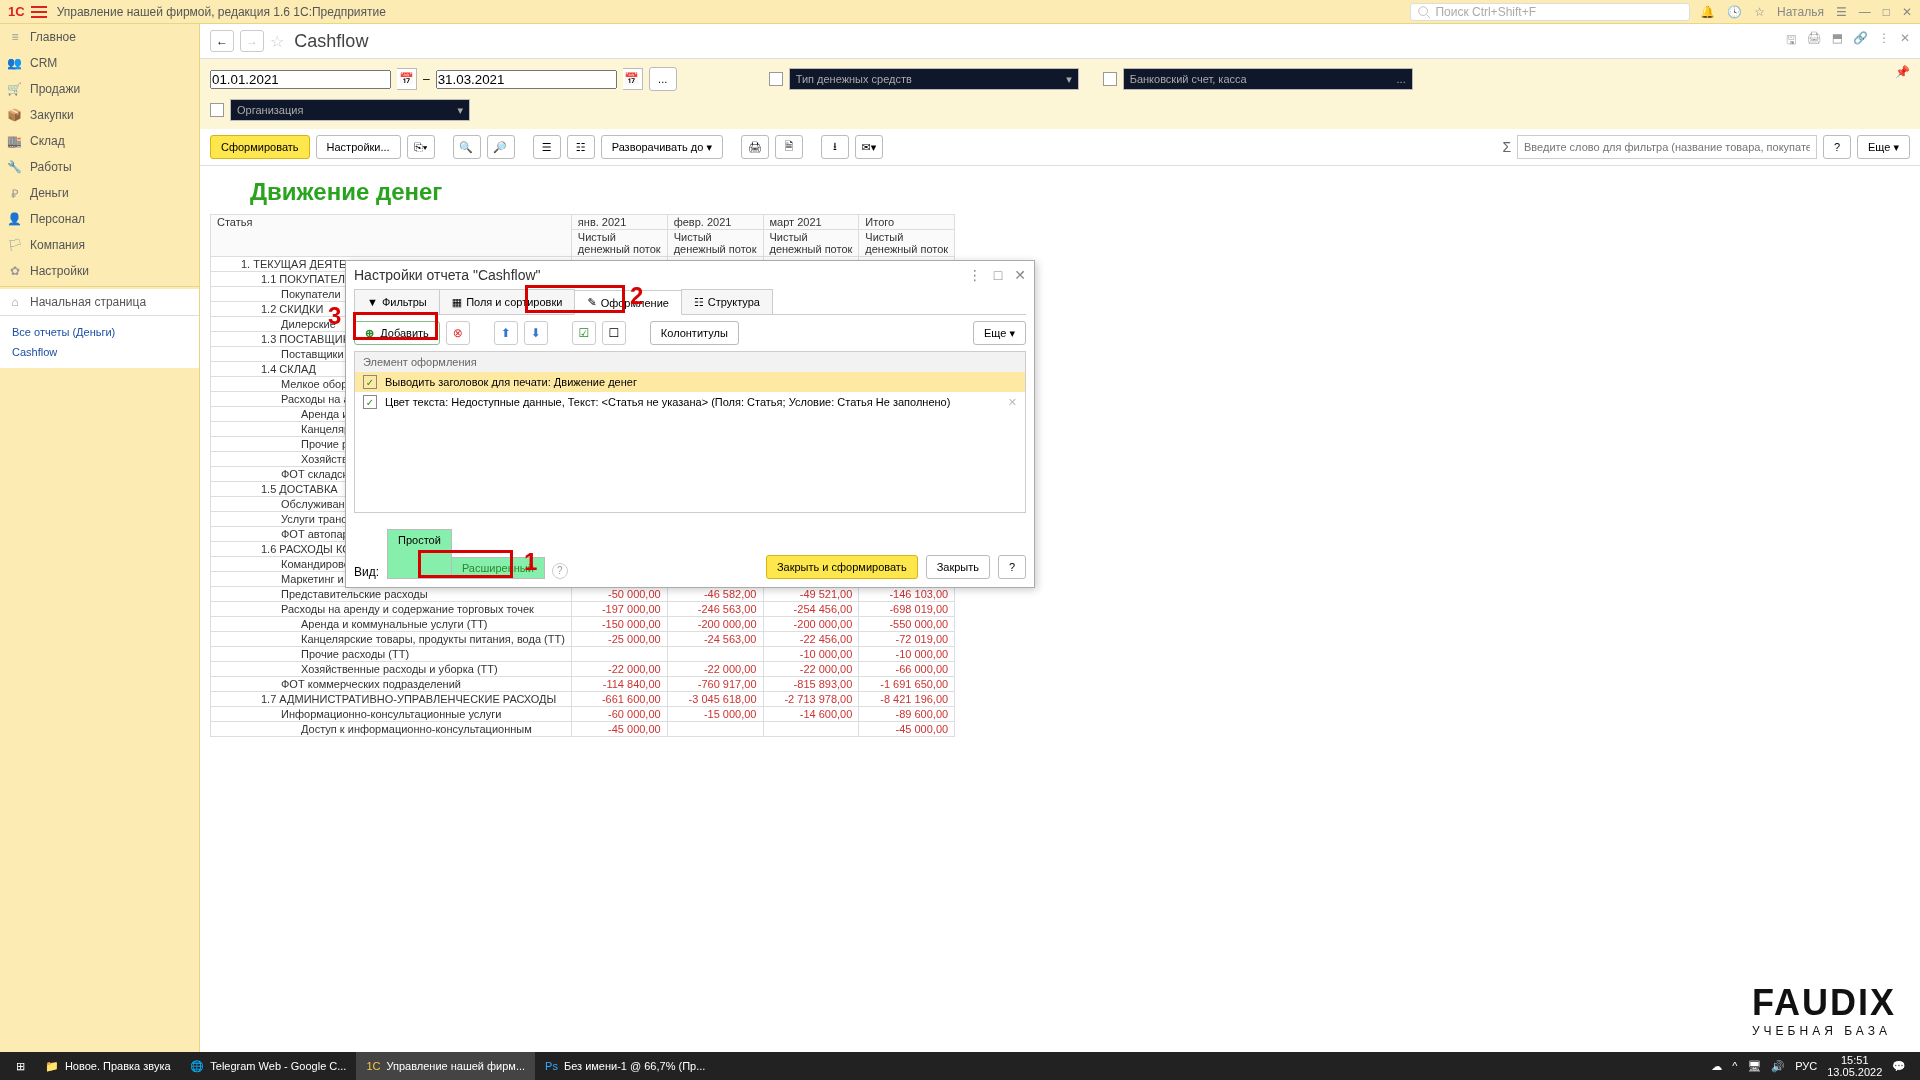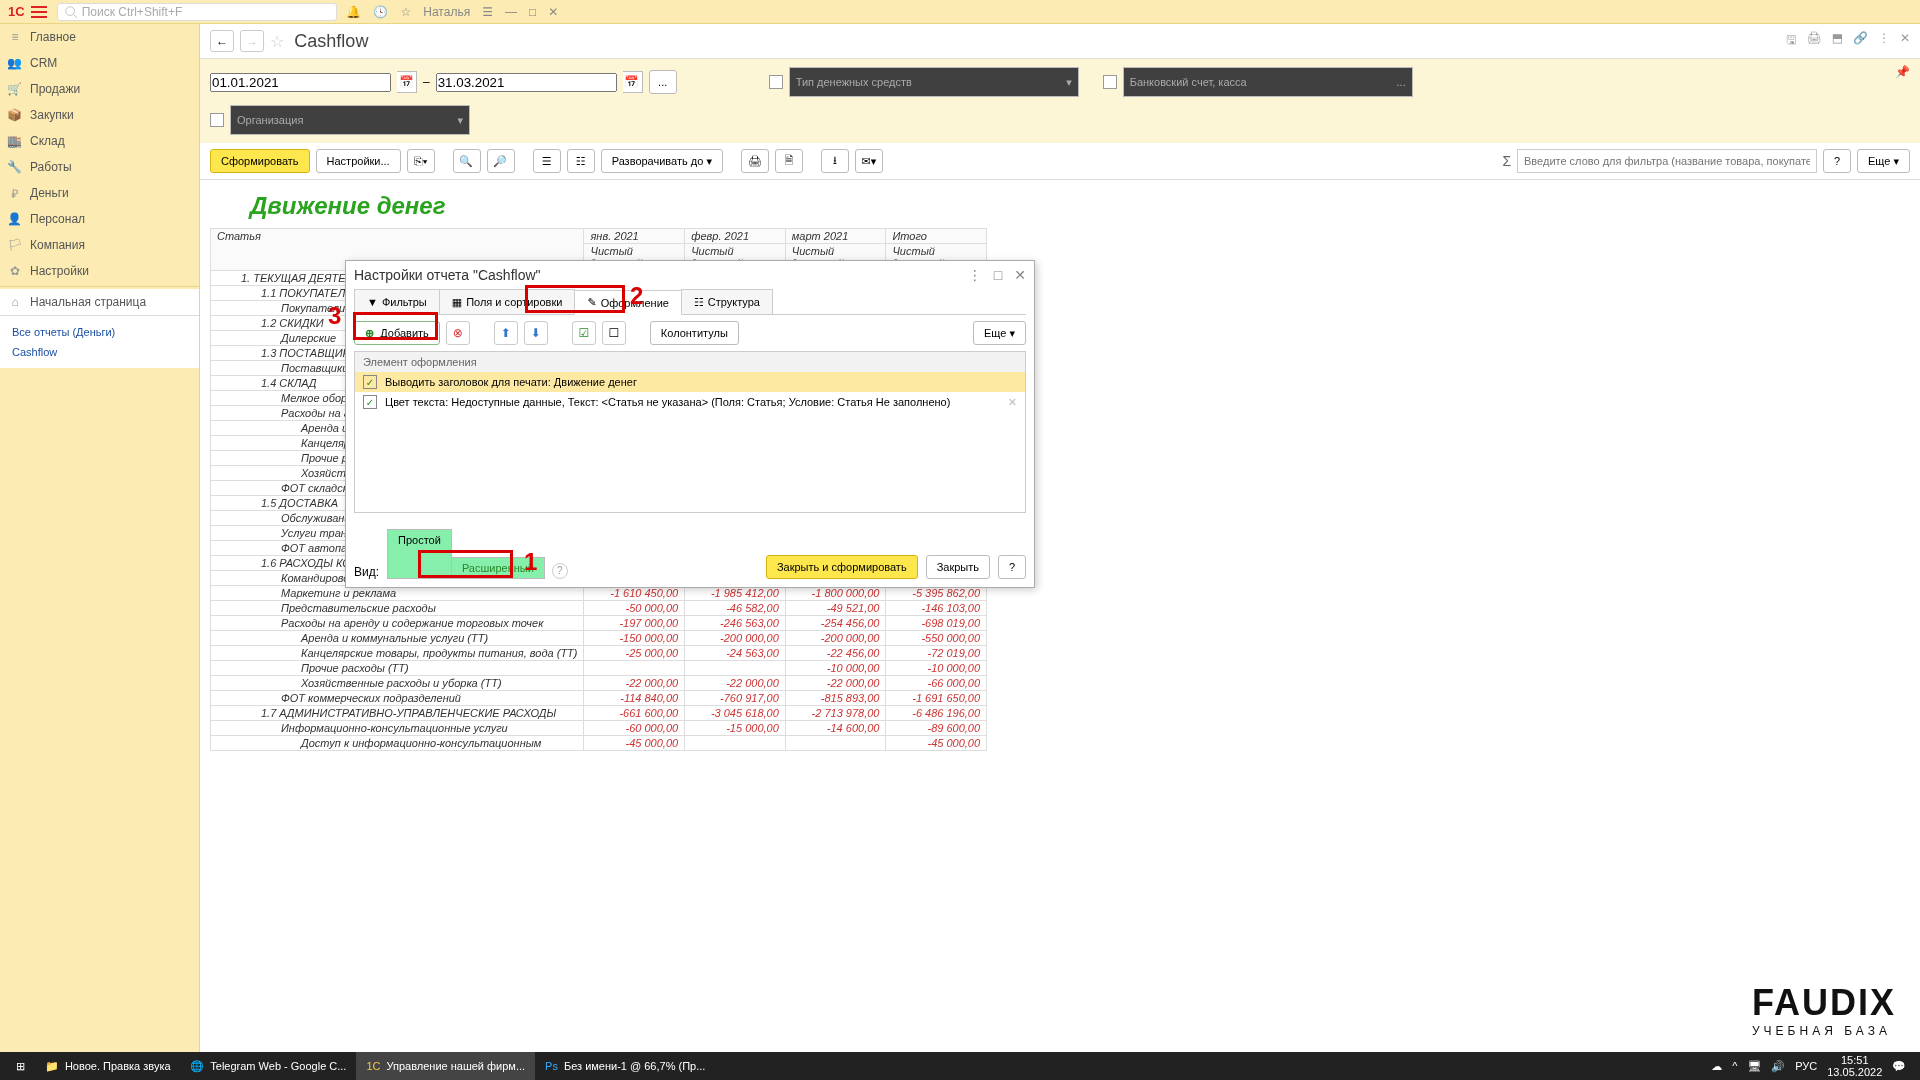--- a/index.html
+++ b/index.html
@@ -20,29 +20,29 @@
 .sidebar .nav-sub { background: #fff; padding: 6px 0 6px 12px; border-top: 1px solid #ddd;}
 .sidebar .nav-sub div { padding: 4px 0; font-size: 11px; color: #1a4ea3; cursor: pointer; }
 .content { flex: 1; display: flex; flex-direction: column; overflow: hidden; }
 .page-header { display: flex; align-items: center; padding: 6px 10px; gap: 6px; border-bottom: 1px solid #ddd;}
 .page-header .nav-btn { width: 24px; height: 22px; border: 1px solid #ccc; background: #fff; border-radius: 3px; display: flex; align-items: center; justify-content: center; }
 .page-header .star { color: #ccc; font-size: 16px; }
 .page-header h2 { font-size: 18px; color: #444; font-weight: normal; margin-left: 4px; flex: 1;}
 .page-header .right-icons { display: flex; gap: 10px; color: #999; }
 .filter-row { background: #fdf6d6; padding: 8px 10px; display: flex; align-items: center; gap: 6px; flex-wrap: wrap; position: relative;}
 .filter-row .cal { width: 20px; height: 22px; border: 1px solid #bbb; border-left: none; display: flex; align-items: center; justify-content: center; background: #fff; }
-.filter-row .pill { height: 22px; border: 1px solid #bbb; background: #404040; padding: 14px 6px; display: flex; align-items: center; font-size: 11px; color: #aaa;}
+.filter-row .pill { height: 22px; border: 1px solid #bbb; background: #0f172a; padding: 4px 6px; display: flex; align-items: center; font-size: 11px; color: #aaa;}
 .filter-row .pin { position: absolute; right: 10px; top: 6px; color: #999;}
 .toolbar { padding: 6px 10px; display: flex; align-items: center; gap: 6px; border-bottom: 1px solid #ddd;}
 .btn { height: 24px; border: 1px solid #bbb; background: #fff; border-radius: 3px; padding: 0 10px; font-size: 11px; cursor: pointer; display: flex; align-items: center;}
 .btn.yellow { background: #fde74c; border-color: #d4b512; color: #000; font-weight: normal;}
 .btn.icon { width: 28px; padding: 0; justify-content: center;}
 .toolbar-spacer { flex: 1;}
 .toolbar .filter-input { width: 300px; height: 24px; border: 1px solid #ccc; padding: 0 6px; color: #bbb; font-size: 11px;}
-.report-area { flex: 1; overflow: auto; position: relative; padding: 0 10px; font-style: italic;}
+.report-area { flex: 1; overflow: auto; position: relative; padding: 0 10px;}
 .report-title { color: #2aa31e; font-size: 24px; font-weight: bold; padding: 12px 0 8px 40px; }
 .report-table { border-collapse: collapse; font-size: 11px; color: #333; }
 .report-table td, .report-table th { border: 1px solid #ddd; padding: 1px 6px; white-space: nowrap; text-align: left; vertical-align: top;}
 .report-table .num { text-align: right; }
 .report-table .neg { color: #c33; }
 .report-table th { background: #fafafa; font-weight: normal;}
 .indent0 { padding-left: 30px !important; }
 .indent1 { padding-left: 50px !important; }
 .indent2 { padding-left: 70px !important; }
 .indent3 { padding-left: 90px !important; }
@@ -82,20 +82,21 @@
 </head>
 <body>
 
 <div class="topbar">
   <span class="logo">1C</span>
   <span class="menu-icon">
       <span></span>
       <span></span>
       <span></span>
     </span>
+  <span class="title">Управление нашей фирмой, редакция 1.6 1С:Предприятие</span>
   <div class="search">
     <svg viewBox="0 0 16 16">
         <circle cx="7" cy="7" r="5" fill="none" stroke="#bbb"></circle>
         <line x1="11" y1="11" x2="15" y2="15" stroke="#bbb"></line>
       </svg>
     <span style="margin-left:4px">Поиск Ctrl+Shift+F</span>
   </div>
   <div class="actions">
     <span>🔔</span>
     <span>🕓</span>
@@ -455,21 +456,21 @@
               <td class="num neg">-114 840,00</td>
               <td class="num neg">-760 917,00</td>
               <td class="num neg">-815 893,00</td>
               <td class="num neg">-1 691 650,00</td>
             </tr>
             <tr>
               <td class="indent1">1.7  АДМИНИСТРАТИВНО-УПРАВЛЕНЧЕСКИЕ РАСХОДЫ</td>
               <td class="num neg">-661 600,00</td>
               <td class="num neg">-3 045 618,00</td>
               <td class="num neg">-2 713 978,00</td>
-              <td class="num neg">-6 486 196,00</td>
+              <td class="num neg">-8 421 196,00</td>
             </tr>
             <tr>
               <td class="indent2">Информационно-консультационные услуги</td>
               <td class="num neg">-60 000,00</td>
               <td class="num neg">-15 000,00</td>
               <td class="num neg">-14 600,00</td>
               <td class="num neg">-89 600,00</td>
             </tr>
             <tr>
               <td class="indent3">Доступ к информационно-консультационным</td>

